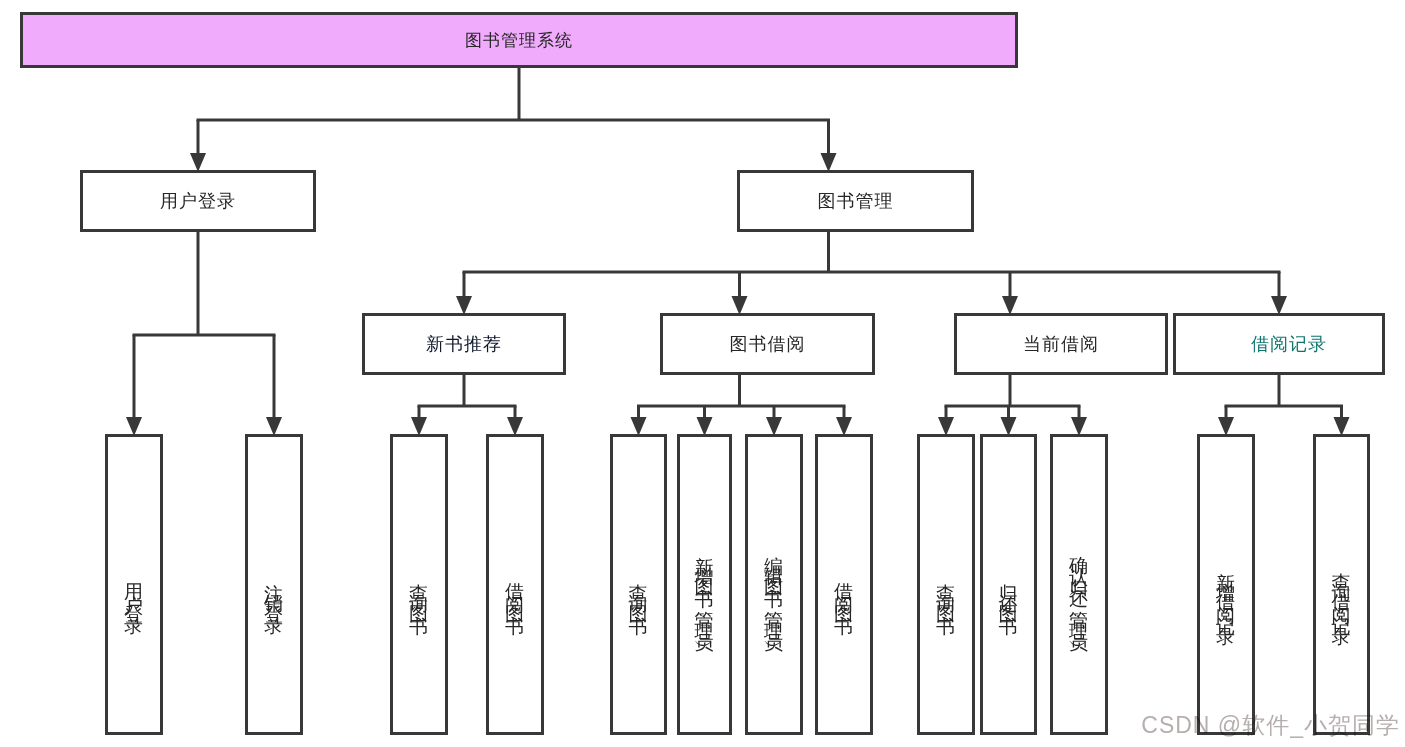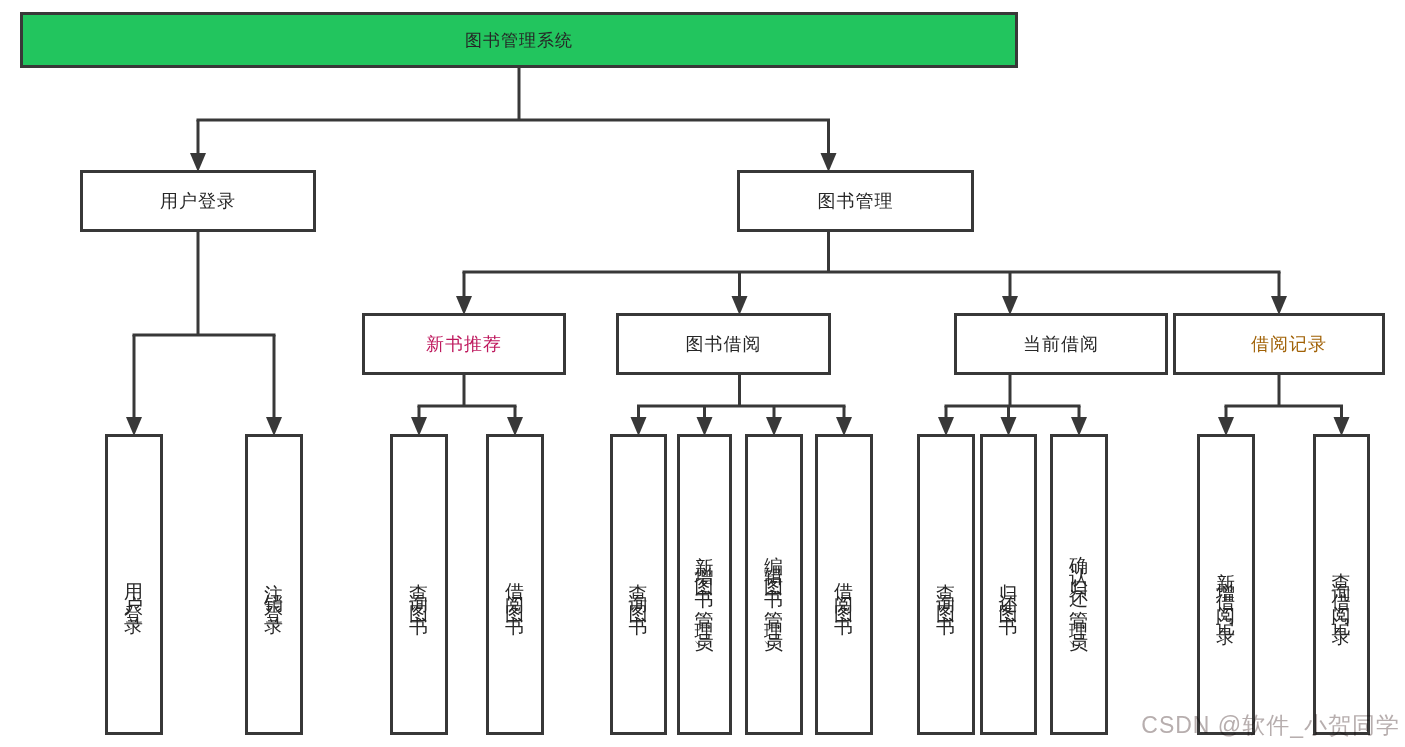--- a/index.html
+++ b/index.html
@@ -79,39 +79,39 @@
       <line x1="1079" y1="406" x2="1079" y2="420" stroke="#383838" stroke-width="3"></line>
       <polygon points="1071,417 1087,417 1079,436" fill="#383838"></polygon>
       <line x1="1279" y1="375" x2="1279" y2="406" stroke="#383838" stroke-width="3"></line>
       <line x1="1224.5" y1="406" x2="1343" y2="406" stroke="#383838" stroke-width="3"></line>
       <line x1="1226" y1="406" x2="1226" y2="420" stroke="#383838" stroke-width="3"></line>
       <polygon points="1218,417 1234,417 1226,436" fill="#383838"></polygon>
       <line x1="1341.5" y1="406" x2="1341.5" y2="420" stroke="#383838" stroke-width="3"></line>
       <polygon points="1333.5,417 1349.5,417 1341.5,436" fill="#383838"></polygon>
     </svg>
   <div id="nodes">
-      <div class="node h root" style="left: 20px; top: 12px; width: 998px; height: 56px; border-color: rgb(56, 56, 56); background: #22c55e; color: rgb(38, 38, 38);">
+      <div class="node h root" style="left: 20px; top: 12px; width: 998px; height: 56px; border-color: rgb(56, 56, 56); background: #f0abfc; color: rgb(38, 38, 38);">
         <span>图书管理系统</span>
       </div>
       <div class="node h" style="left: 80px; top: 170px; width: 236px; height: 62px; border-color: rgb(56, 56, 56); background: rgb(255, 255, 255); color: rgb(38, 38, 38);">
         <span>用户登录</span>
       </div>
       <div class="node h" style="left: 710px; top: 170px; width: 237px; height: 62px; border-color: rgb(56, 56, 56); background: rgb(255, 255, 255); color: rgb(38, 38, 38); margin-left: 27px;">
         <span>图书管理</span>
       </div>
-      <div class="node h" style="left: 362px; top: 313px; width: 204px; height: 62px; border-color: rgb(56, 56, 56); background: rgb(255, 255, 255); color: #be185d;">
+      <div class="node h" style="left: 362px; top: 313px; width: 204px; height: 62px; border-color: rgb(56, 56, 56); background: rgb(255, 255, 255); color: #0f172a;">
         <span>新书推荐</span>
       </div>
-      <div class="node h" style="left: 616px; top: 313px; width: 215px; height: 62px; border-color: rgb(56, 56, 56); background: rgb(255, 255, 255); color: rgb(38, 38, 38); text-align: right;">
+      <div class="node h" style="left: 660px; top: 313px; width: 215px; height: 62px; border-color: rgb(56, 56, 56); background: rgb(255, 255, 255); color: rgb(38, 38, 38); text-align: right;">
         <span>图书借阅</span>
       </div>
       <div class="node h" style="left: 954px; top: 313px; width: 214px; height: 62px; border-color: rgb(56, 56, 56); background: rgb(255, 255, 255); color: rgb(38, 38, 38);">
         <span>当前借阅</span>
       </div>
-      <div class="node h" style="left: 1173px; top: 313px; width: 212px; height: 62px; border-color: rgb(56, 56, 56); background: rgb(255, 255, 255); color: #a16207; padding-left: 20px;">
+      <div class="node h" style="left: 1173px; top: 313px; width: 212px; height: 62px; border-color: rgb(56, 56, 56); background: rgb(255, 255, 255); color: #0f766e; padding-left: 20px;">
         <span>借阅记录</span>
       </div>
       <div class="node v" style="left: 105px; top: 434px; width: 58px; height: 301px; border-color: rgb(56, 56, 56); background: rgb(255, 255, 255); color: rgb(38, 38, 38);">
         <span>用户登录</span>
       </div>
       <div class="node v" style="left: 245px; top: 434px; width: 58px; height: 301px; border-color: rgb(56, 56, 56); background: rgb(255, 255, 255); color: rgb(38, 38, 38);">
         <span>注销登录</span>
       </div>
       <div class="node v" style="left: 390px; top: 434px; width: 58px; height: 301px; border-color: rgb(56, 56, 56); background: rgb(255, 255, 255); color: rgb(38, 38, 38);">
         <span>查询图书</span>

